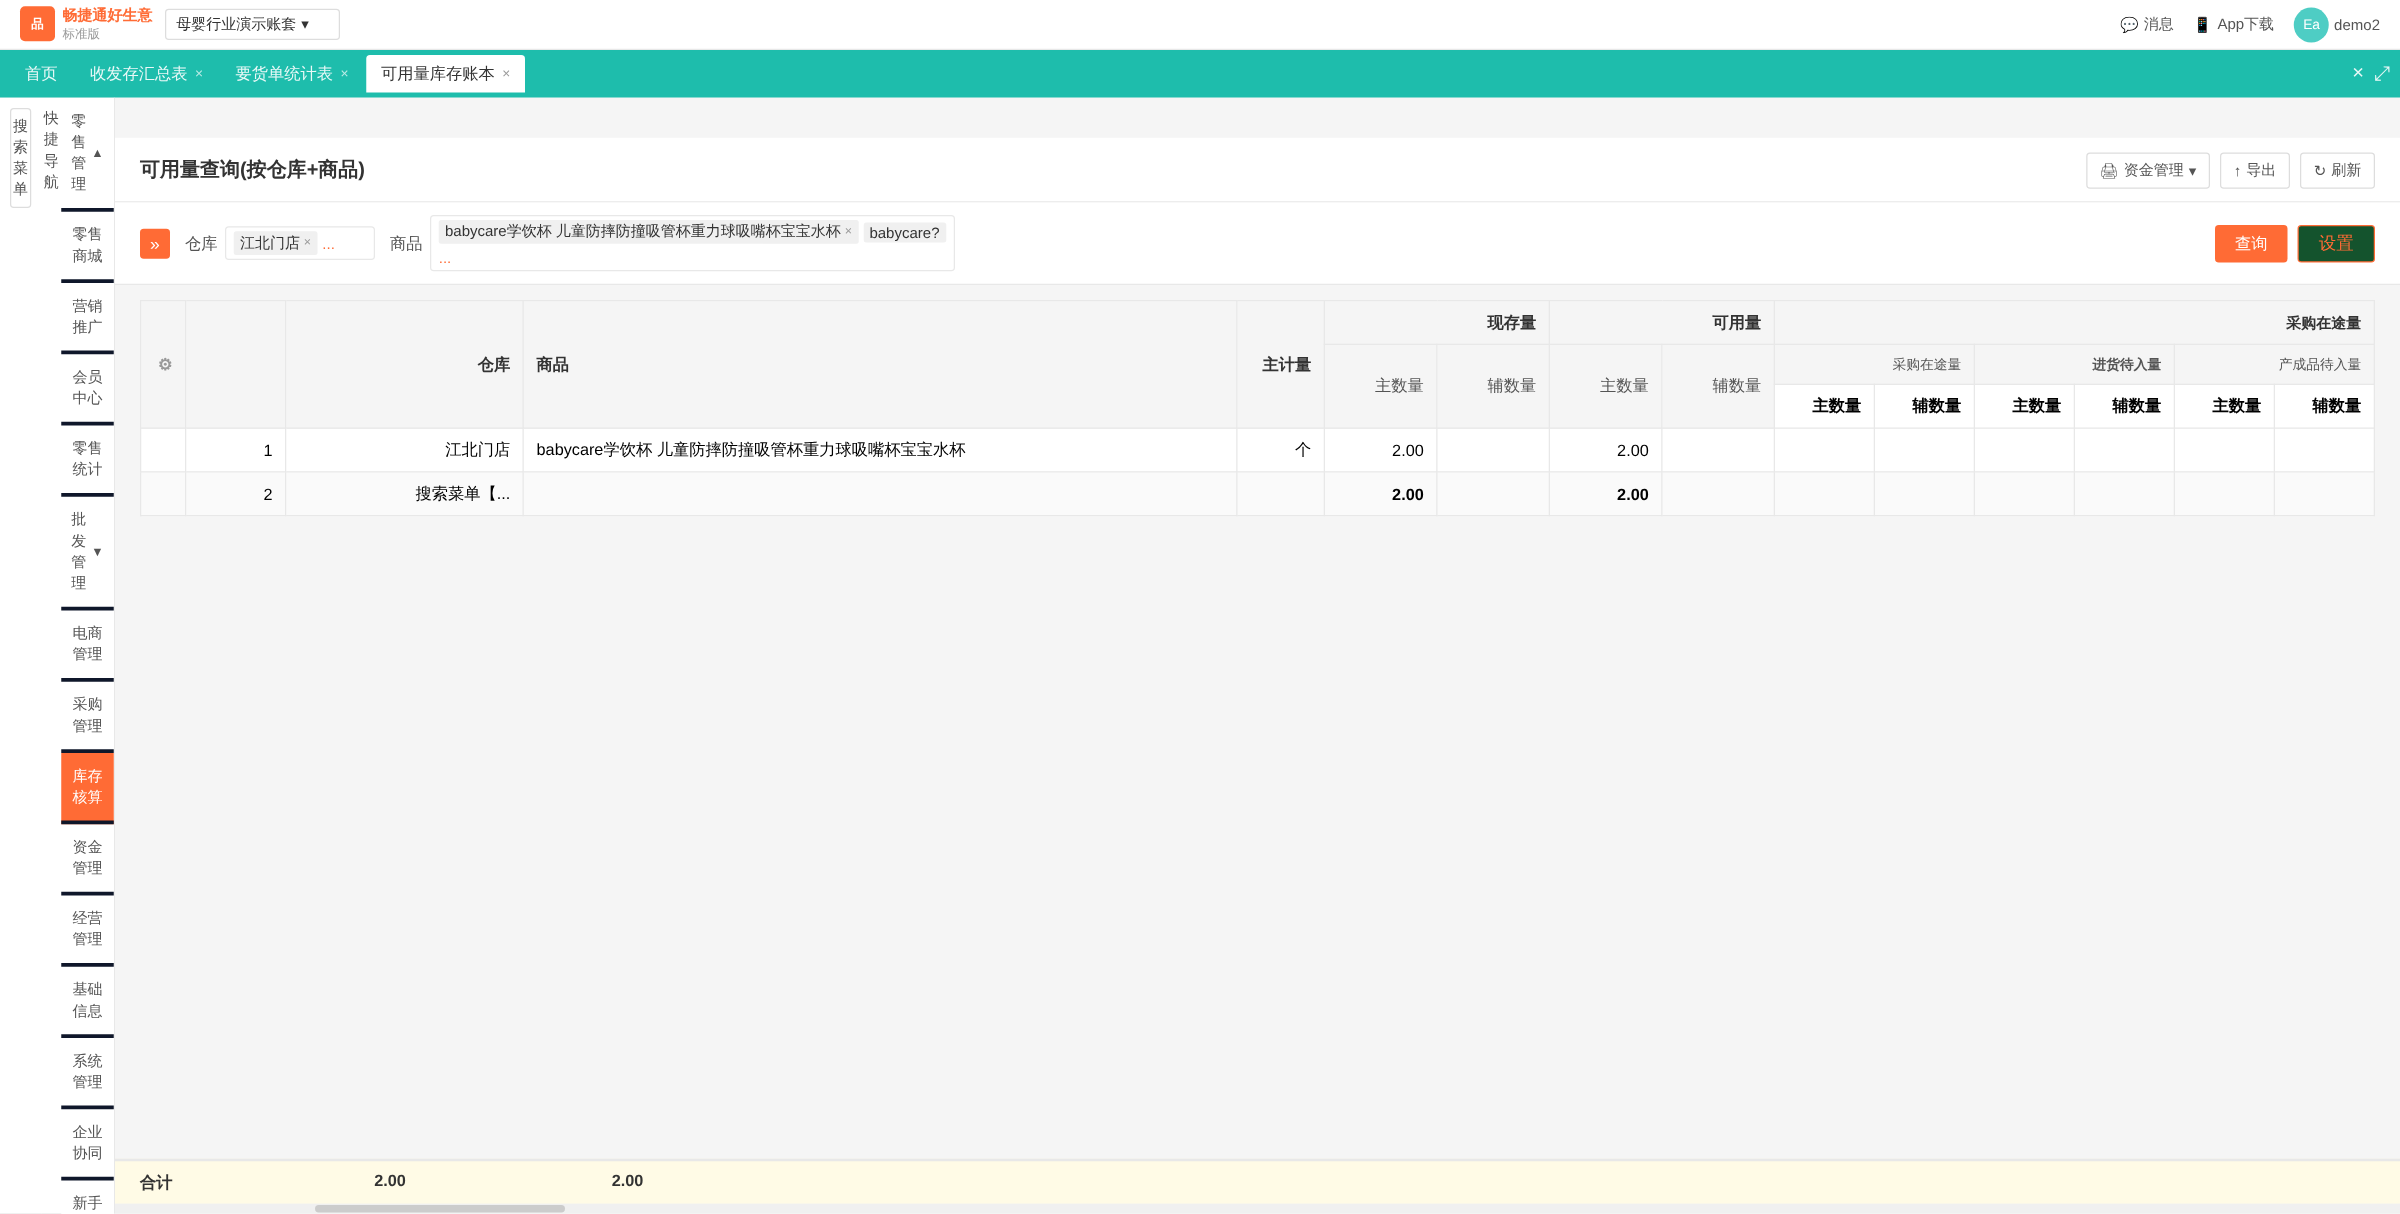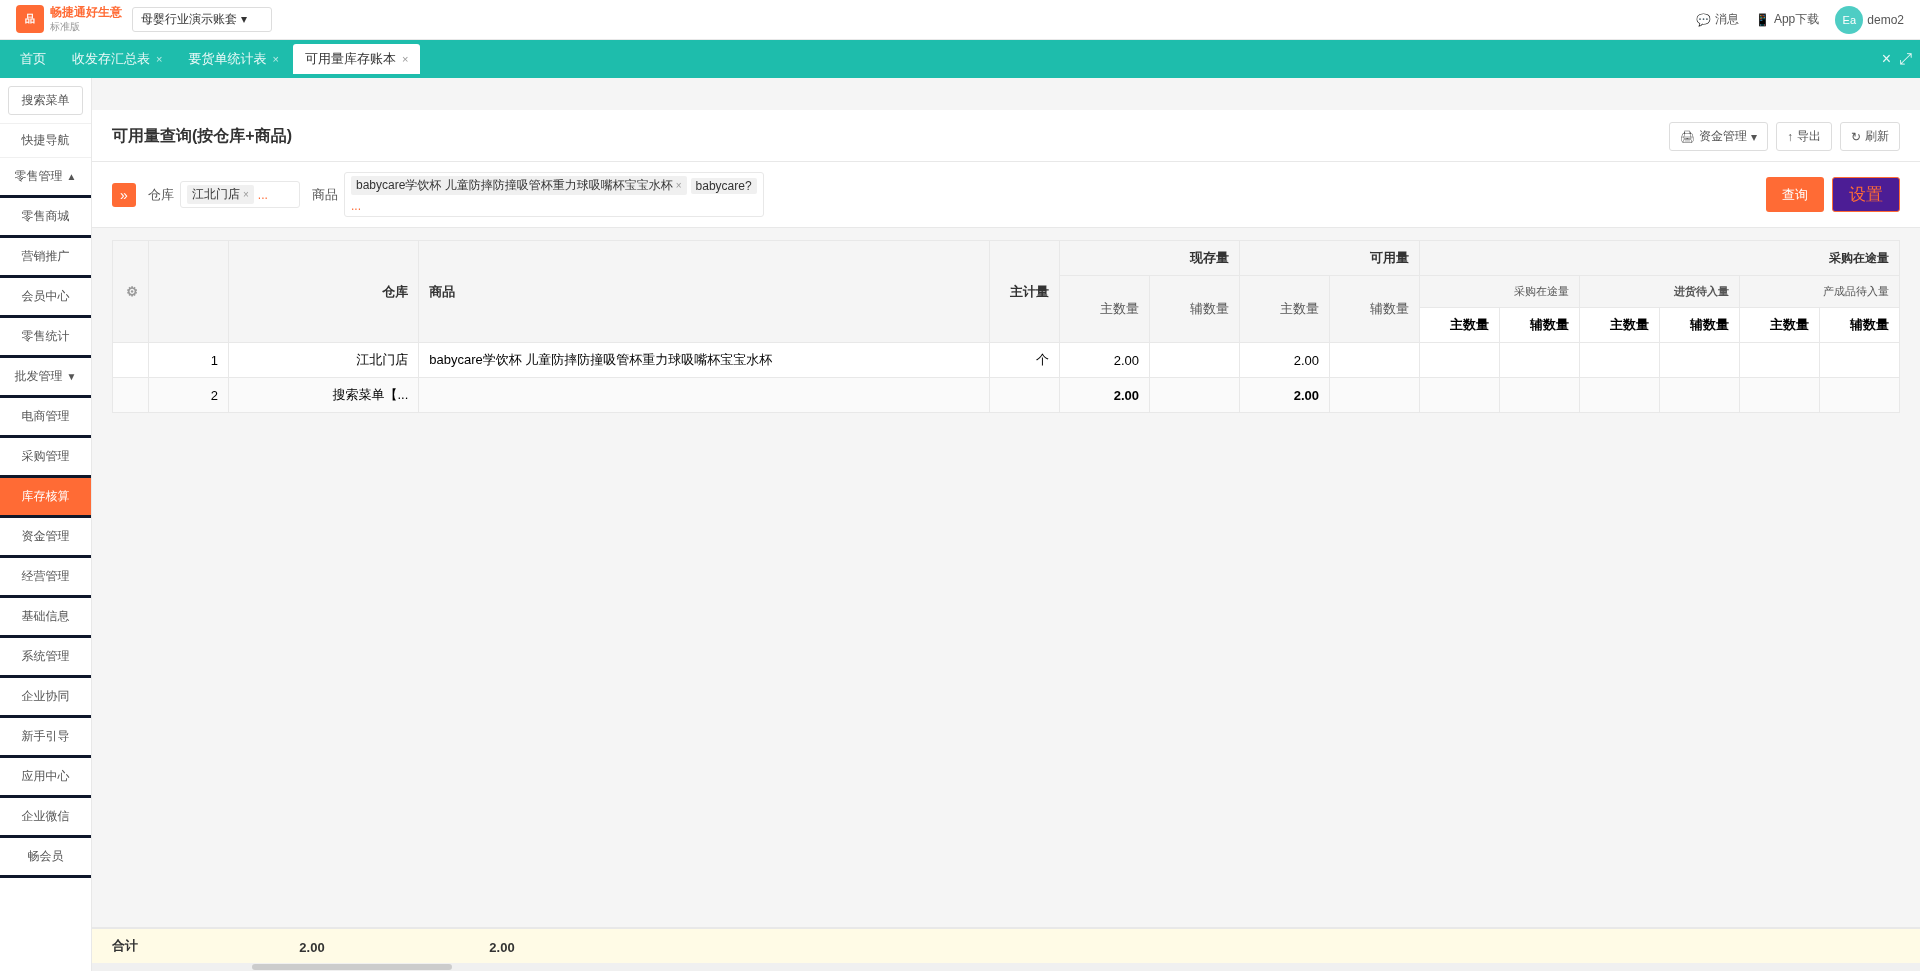--- a/index.html
+++ b/index.html
@@ -60,21 +60,21 @@
 
     
     .main-layout { display: flex; flex: 1; overflow: hidden; }
 
     
     .sidebar {
       width: 92px;
       background: #fff;
       border-right: 1px solid #e8e8e8;
       display: flex;
-      flex-direction: column;
+      flex-direction: row;
       flex-shrink: 0;
       overflow-y: auto;
     }
     .sidebar-search {
       padding: 8px 8px;
       border-bottom: 1px solid #f0f0f0;
     }
     .sidebar-search-btn {
       width: 100%;
       padding: 5px 0;
@@ -179,22 +179,22 @@
       background: #f0f0f0; border-radius: 2px; padding: 1px 5px; font-size: 12px; color: #333;
     }
     .filter-tag .tag-close { cursor: pointer; color: #999; font-size: 10px; }
     .filter-more { color: #ff6b35; font-size: 12px; cursor: pointer; }
     .filter-actions { margin-left: auto; display: flex; gap: 8px; }
     .btn-query {
       padding: 5px 16px; background: #ff6b35; border: none; border-radius: 3px;
       color: #fff; cursor: pointer; font-size: 13px;
     }
     .btn-settings {
-      padding: 5px 16px; background: #4c1d95; border: 1px solid #ff6b35; border-radius: 3px;
-      color: #ff6b35; cursor: pointer; font-size: 17px;
+      padding: 5px 16px; background: #14532d; border: 1px solid #ff6b35; border-radius: 3px;
+      color: #ff6b35; cursor: pointer; font-size: 14px;
     }
 
     
     .table-area {
       flex: 1;
       overflow: auto;
       padding: 12px 20px;
     }
     .data-table {
       width: 100%;
@@ -221,21 +221,21 @@
     .data-table .col-product { text-align: left; max-width: 300px; }
     .data-table .settings-icon { color: #999; cursor: pointer; }
     .data-table .bold { font-weight: 600; }
 
     
     .table-footer {
       background: #fffbe6;
       border-top: 2px solid #e8e8e8;
       padding: 8px 20px;
       display: flex;
-      align-items: flex-end;
+      align-items: flex-start;
       gap: 0;
       flex-shrink: 0;
     }
     .footer-label {
       width: 160px;
       font-weight: 600;
       color: #333;
       font-size: 13px;
     }
     .footer-cells {

